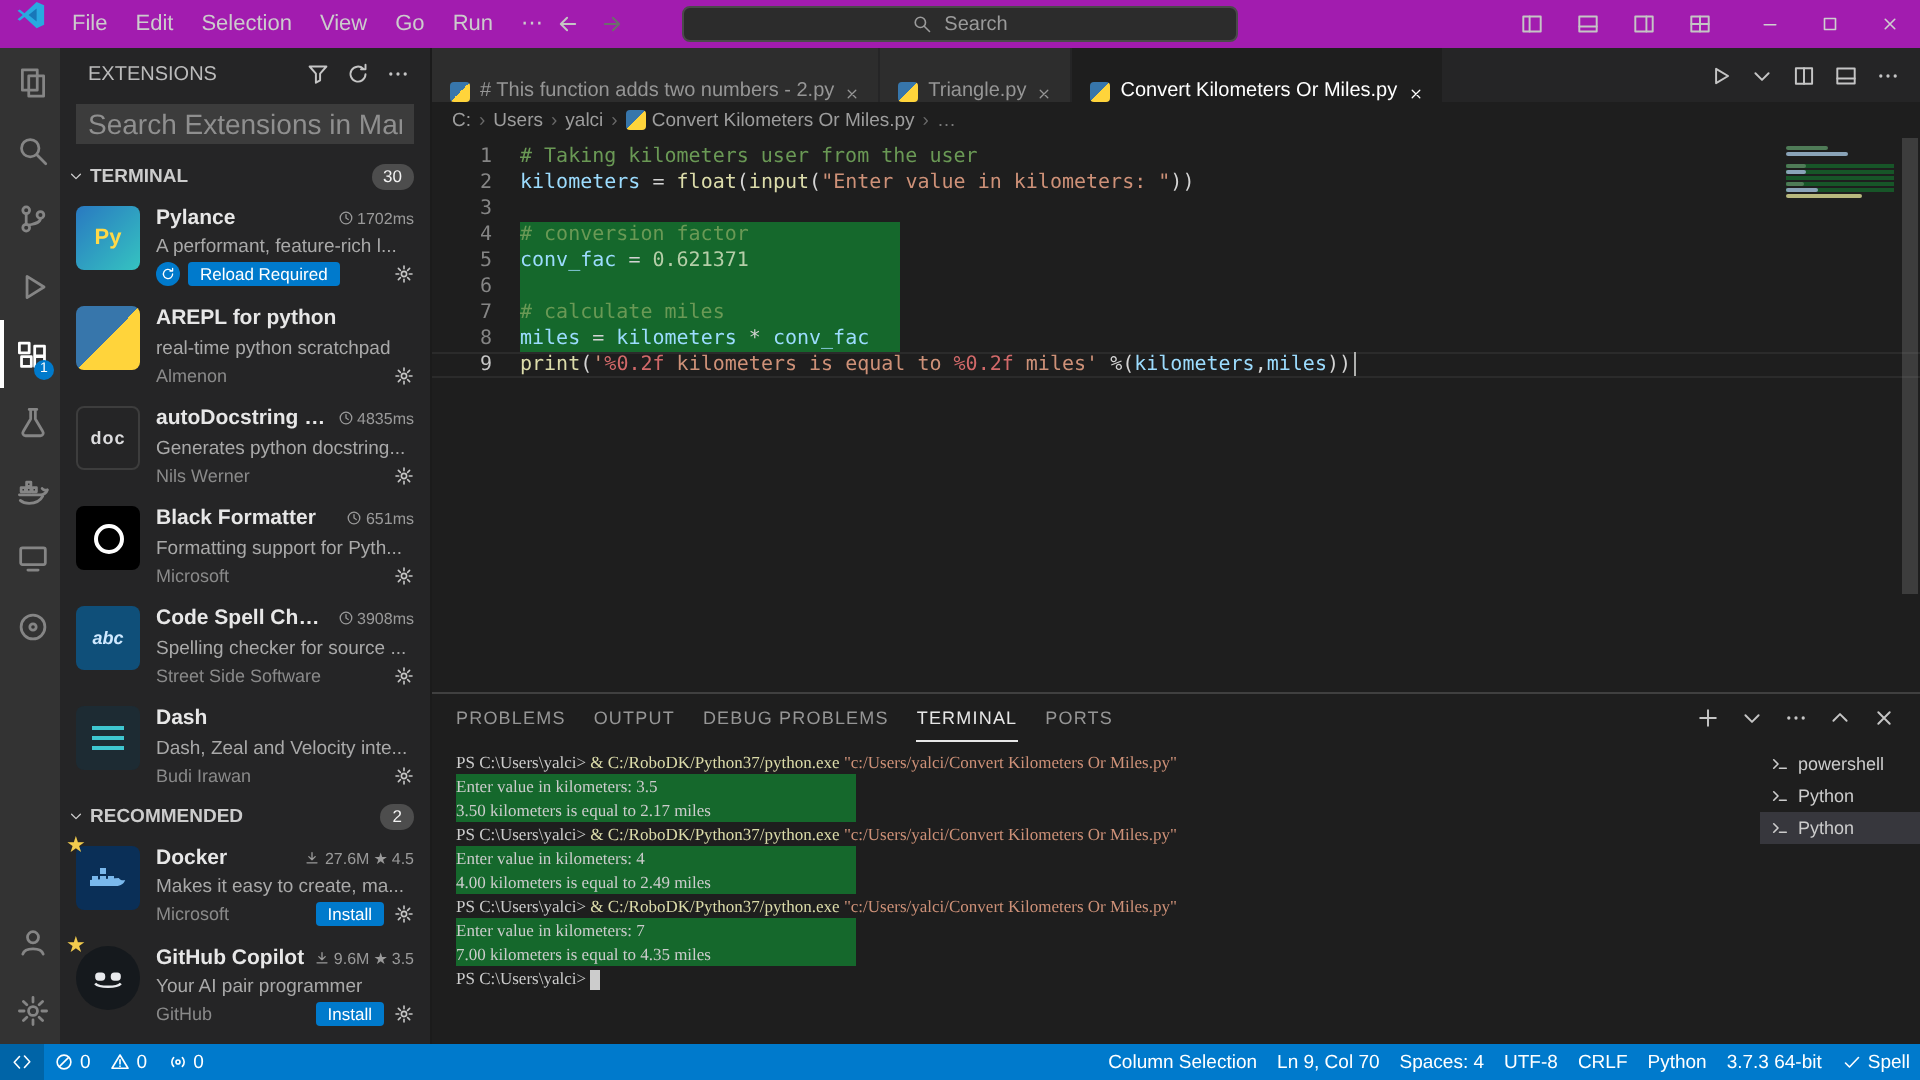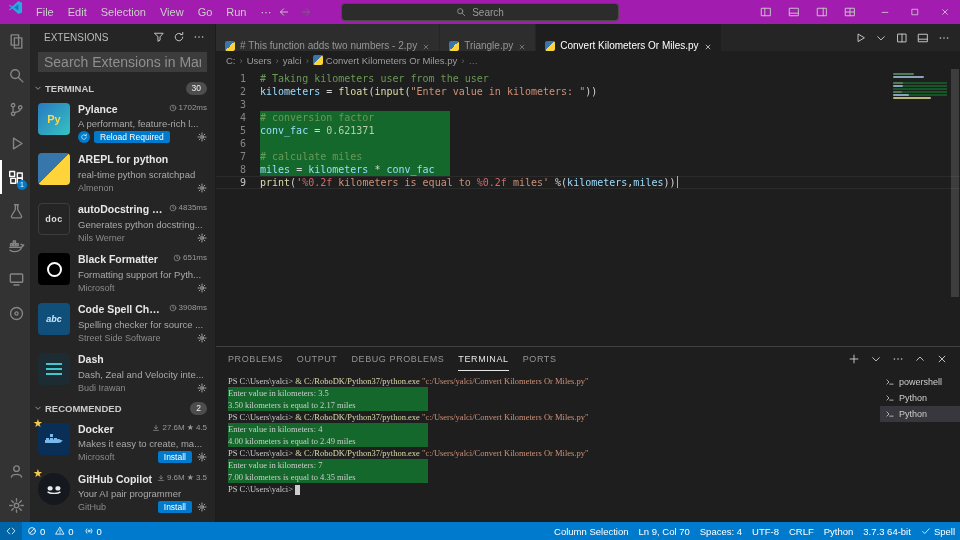--- a/index.html
+++ b/index.html
@@ -54,21 +54,21 @@
 .black-ring{width:15px;height:15px;border:2.5px solid #fff;border-radius:50%;display:block}
 .ei-spell{background:#0f4f79}
 .spell-txt{color:#cfe9ff;font-size:9px;font-weight:bold;font-style:italic}
 .ei-dash{background:#1d2b33}
 .dash-lines{width:16px;height:13px;display:block;background:repeating-linear-gradient(180deg,#3fc6d0 0 2px,transparent 2px 5px)}
 .ei-docker{background:#0a2f57}
 .ei-docker svg{width:24px;height:24px}
 .ei-copilot{background:#15191d;border-radius:50%}
 .ei-copilot svg{width:22px;height:22px}
 .ext-body{flex:1;min-width:0;display:flex;flex-direction:column;justify-content:space-between}
-.ext-line1{display:flex;align-items:flex-start;gap:4px;min-width:0}
+.ext-line1{display:flex;align-items:center;gap:4px;min-width:0}
 .ext-name{font-size:10.5px;color:#e7e7e7;font-weight:bold;white-space:nowrap;overflow:hidden;text-overflow:ellipsis}
 .ext-meta{margin-left:auto;font-size:8px;color:#9a9a9a;display:flex;align-items:center;gap:2px;white-space:nowrap;flex:none}
 .ext-desc{font-size:9.5px;color:#a9a9a9;white-space:nowrap;overflow:hidden;text-overflow:ellipsis}
 .ext-line3{display:flex;align-items:center;gap:4px;min-width:0}
 .ext-pub{font-size:9px;color:#8a8a8a;white-space:nowrap;overflow:hidden;text-overflow:ellipsis}
 .ext-actions{margin-left:auto;display:flex;align-items:center;gap:5px;flex:none;color:#c5c5c5}
 .btn-blue{background:#007acc;color:#fff;font-size:8.5px;padding:1px 6px;border-radius:2px;white-space:nowrap}
 .sync-dot{width:12px;height:12px;border-radius:50%;background:#007acc;color:#fff;display:inline-flex;align-items:center;justify-content:center}
 .sync-dot svg{width:8px;height:8px}
 

